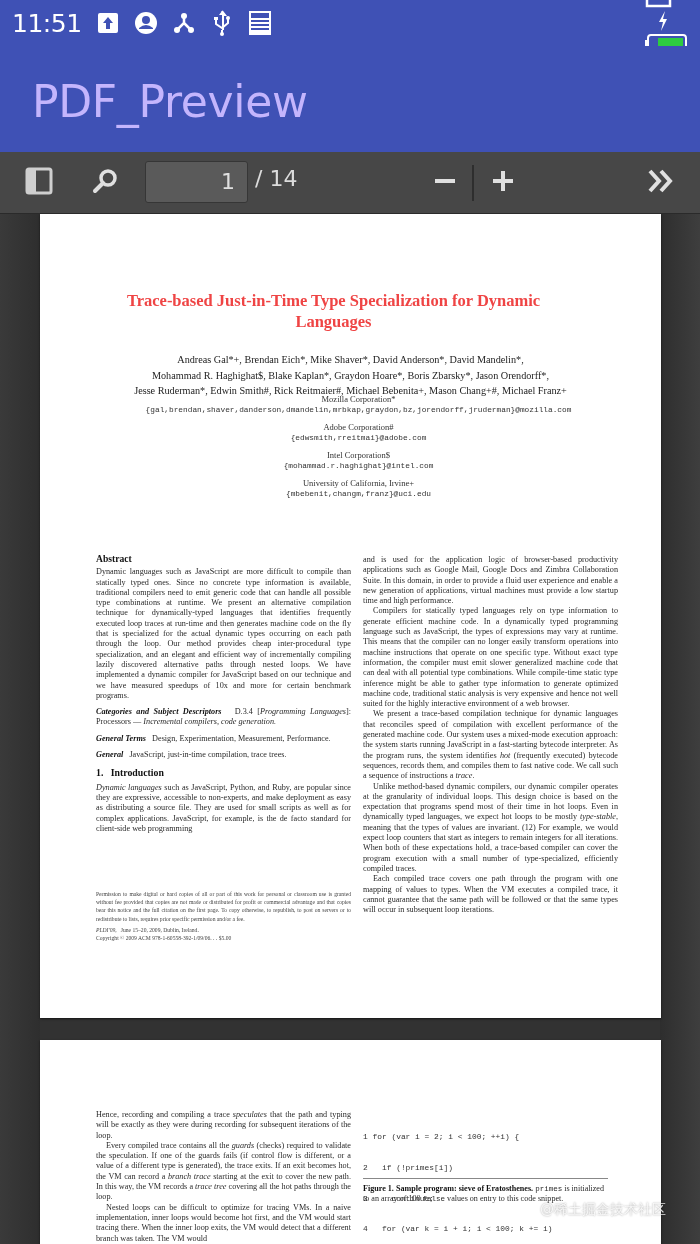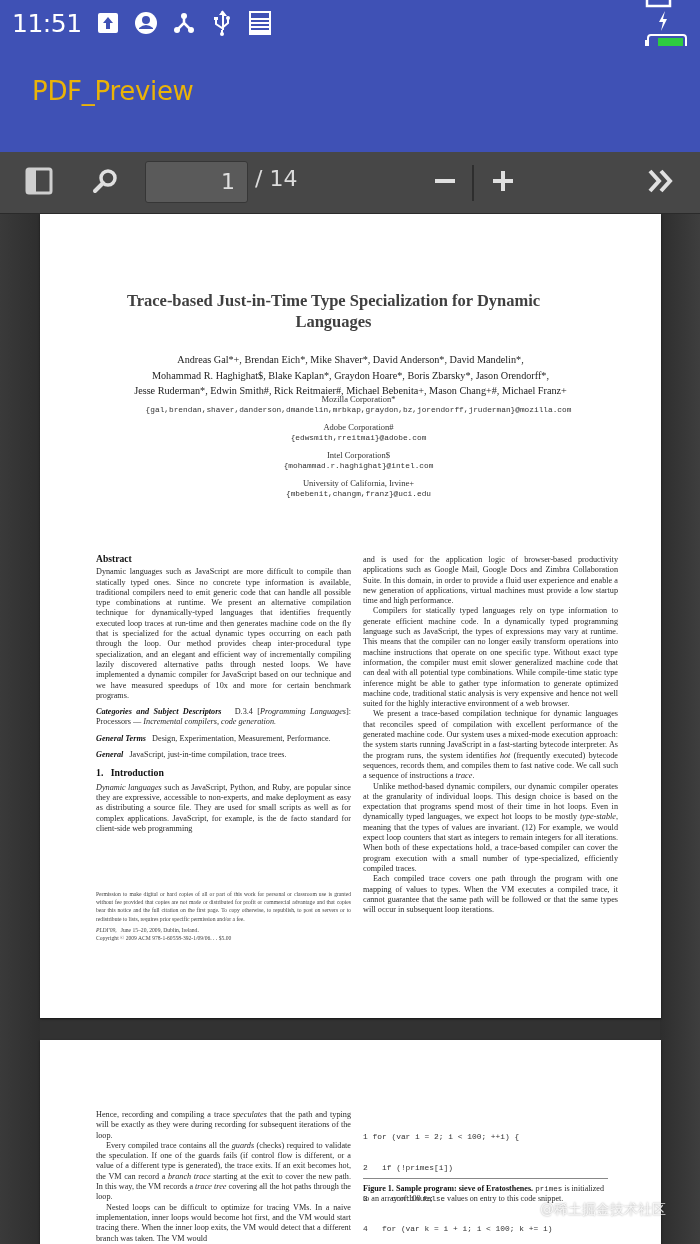--- a/index.html
+++ b/index.html
@@ -8,38 +8,38 @@
 
   
   .status-bar { position: absolute; left: 0; top: 0; width: 700px; height: 46px; background: #3f51b5; color: #fff; display: flex; align-items: center; padding: 16px 12px; }
   .status-time { font-family: "DejaVu Sans", sans-serif; font-size: 25px; letter-spacing: -0.5px; margin-right: 14px; }
   .sb-icon { width: 24px; height: 24px; margin-right: 14px; display: inline-flex; align-items: center; justify-content: center; }
   .sb-right { margin-left: auto; display: flex; align-items: center; flex-direction: column; }
   .battery-num { font-family: "DejaVu Sans", sans-serif; font-size: 25px; margin-left: 8px; }
 
   
   .app-bar { position: absolute; left: 0; top: 46px; width: 700px; height: 106px; background: #3f51b5; }
-  .app-title { position: absolute; left: 32px; top: 30px; color: #eab308; font-family: "DejaVu Sans", sans-serif; font-size: 26px; letter-spacing: -0.3px; }
+  .app-title { position: absolute; left: 32px; top: 30px; color: #c4b5fd; font-family: "DejaVu Sans", sans-serif; font-size: 44px; letter-spacing: -0.3px; }
 
   
   .toolbar { position: absolute; left: 0; top: 152px; width: 700px; height: 62px; background: #474747; border-bottom: 1px solid #2a2a2a; }
   .tb-btn { position: absolute; display: flex; align-items: center; justify-content: center; cursor: pointer; }
   .page-input { position: absolute; left: 145px; top: 9px; width: 103px; height: 42px; background: #5a5a5a; border: 1px solid #363636; border-radius: 3px; color: #e0e0e0; font-family: "DejaVu Sans", sans-serif; font-size: 22px; text-align: right; padding-right: 12px; line-height: 40px; }
   .page-total { position: absolute; left: 255px; top: 14px; color: #dcdcdc; font-family: "DejaVu Sans", sans-serif; font-size: 22px; }
   .tb-sep { position: absolute; left: 472px; top: 13px; width: 2px; height: 36px; background: #2e2e2e; }
 
   
   .viewer { position: absolute; left: 0; top: 214px; width: 700px; height: 1030px; background: #323232; overflow: hidden; }
   .viewer::before { content: ""; position: absolute; left: 0; top: 0; width: 40px; height: 100%; background: linear-gradient(90deg, #3a3a3a, #2e2e2e); }
   .viewer::after { content: ""; position: absolute; right: 0; top: 0; width: 40px; height: 100%; background: linear-gradient(270deg, #3e3e3e, #2e2e2e); }
   .page { position: absolute; left: 40px; width: 621px; background: #fff; box-shadow: 0 1px 2px rgba(0,0,0,0.6); font-family: "Liberation Serif", serif; color: #222; z-index: 1; }
   .page1 { top: 0; height: 804px; }
   .page2 { top: 826px; height: 240px; }
 
-  .paper-title { position: absolute; left: 0; width: 587px; top: 76px; text-align: center; font-weight: bold; font-size: 16.5px; line-height: 21px; color: #404040; }
+  .paper-title { position: absolute; left: 0; width: 587px; top: 76px; text-align: center; font-weight: bold; font-size: 16.5px; line-height: 21px; color: #ef4444; }
   .authors { position: absolute; left: 0; width: 621px; top: 138px; text-align: center; font-size: 10.2px; line-height: 15.5px; color: #222; }
   .affils { position: absolute; left: 0; width: 621px; top: 180px; text-align: center; padding-left: 16px; }
   .affil { margin-bottom: 6px; }
   .affil-name { font-size: 8.5px; line-height: 11px; color: #333; }
   .affil-email { font-family: "Liberation Mono", monospace; font-size: 7.8px; line-height: 11px; color: #333; }
 
   .col { position: absolute; width: 255px; font-size: 8.2px; line-height: 10.3px; color: #2a2a2a; text-align: justify; }
   .col-left { left: 56px; }
   .col-right { left: 323px; }
   .sec-h { font-weight: bold; font-size: 9.6px; color: #111; margin-bottom: 3px; }

